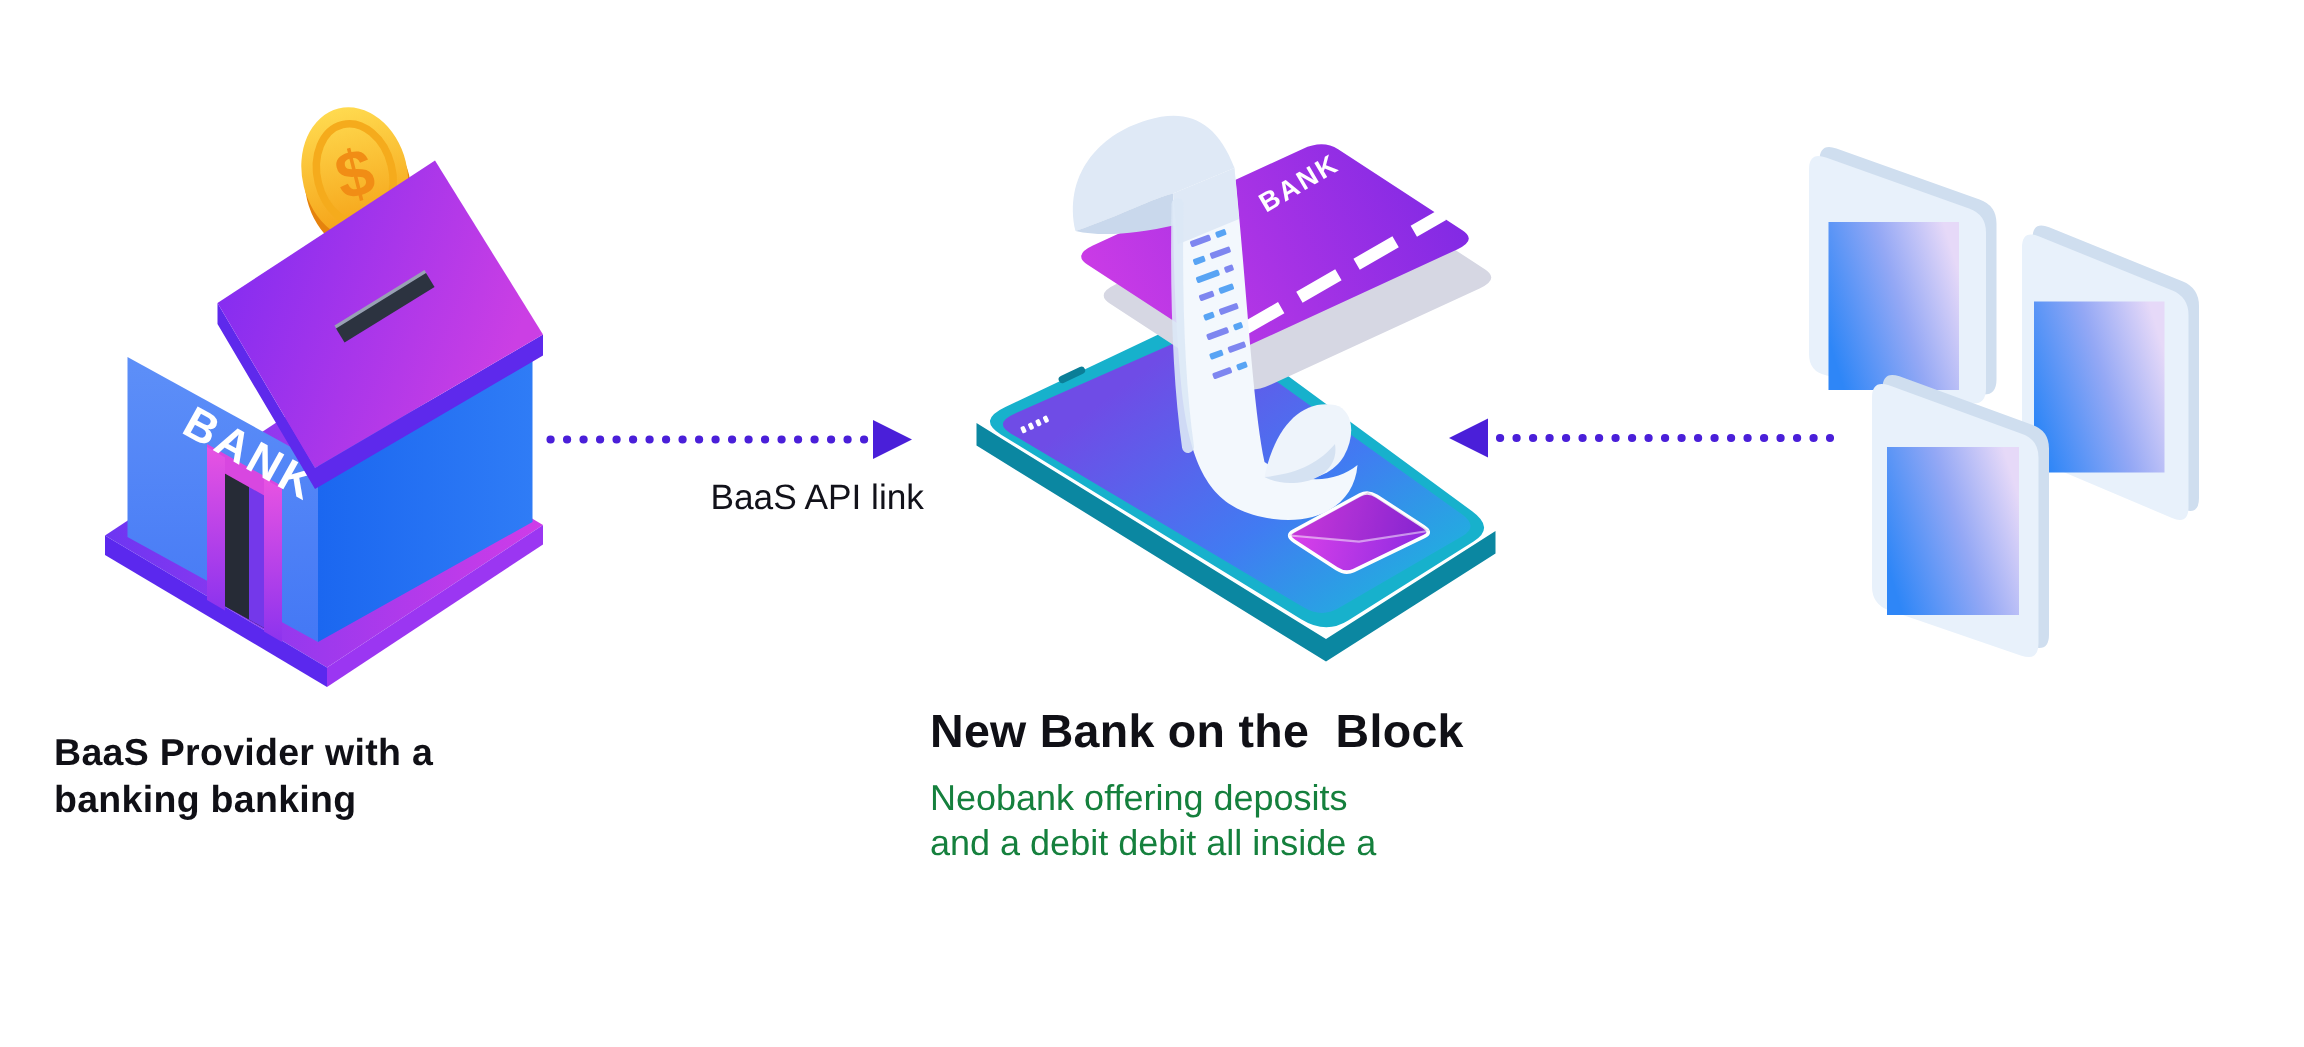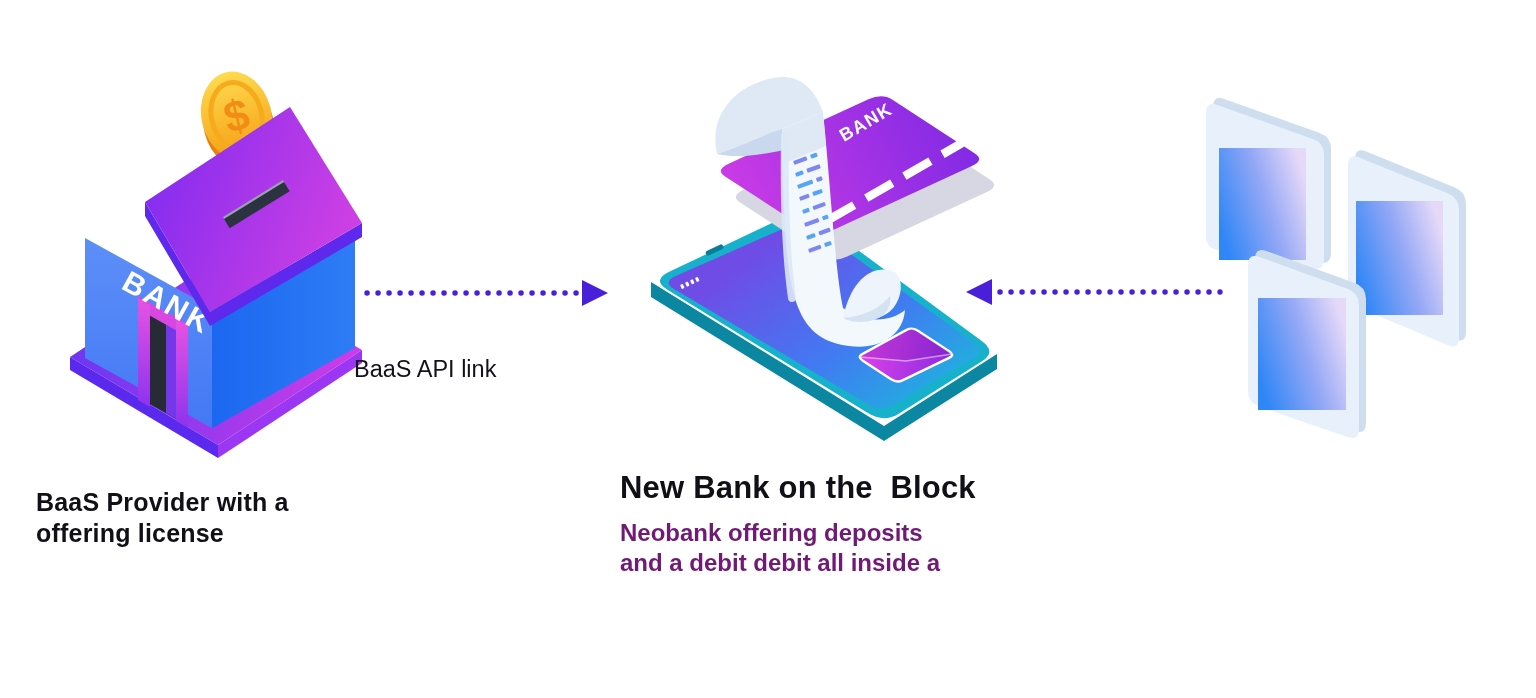--- a/index.html
+++ b/index.html
@@ -2,22 +2,22 @@
 <html><head>
 <meta charset="utf-8">
 <style>
   html,body{margin:0;padding:0;background:#ffffff;}
   .page{position:relative;width:1536px;height:698px;background:#ffffff;overflow:hidden;
         font-family:"Liberation Sans", sans-serif;}
   .fig{position:absolute;}
   .caption{position:absolute;text-align:left;color:#101016;}
   .caption-bold{font-weight:bold;font-size:25px;line-height:31px;letter-spacing:.2px;}
   .caption-title{font-weight:bold;font-size:31px;line-height:30px;white-space:pre-wrap;letter-spacing:.2px;}
-  .caption-desc{font-weight:700;font-size:24px;line-height:29.5px;color:#701a75;margin-top:15px;}
-  .api-label{position:absolute;text-align:left;font-size:23.5px;color:#12121a;font-weight:400;margin-top:38px;}
+  .caption-desc{font-weight:400;font-size:24px;line-height:29.5px;color:#15803d;margin-top:15px;}
+  .api-label{position:absolute;text-align:right;font-size:23.5px;color:#12121a;font-weight:400;}
   svg text{font-family:"Liberation Sans", sans-serif;}
 </style>
 </head>
 <body>
 
 <div class="page">
 
   <svg class="fig" style="left:60px;top:66px" width="310" height="410" viewBox="0 0 310 410">
     <defs>
       <linearGradient id="coinG" x1="0" y1="0" x2="0" y2="1">
@@ -75,21 +75,21 @@
     <g>
       <polygon points="85,136 150,246 302,157 302,171 150,260 85,150" fill="#5e29ec"></polygon>
       <polygon points="230,41 302,157 150,246 85,136" fill="url(#roofG)"></polygon>
       <polygon points="163,151 223,114 225,117.5 165,154.5" fill="#98a1b4"></polygon>
       <polygon points="164,153 224,116 229.7,125.3 169.7,162.3" fill="#2c3340"></polygon>
     </g>
   </svg>
 
   <div class="caption caption-bold" style="left:36px;top:487px;width:420px">
     <div>BaaS Provider with a</div>
-    <div>offering license</div>
+    <div>banking banking</div>
   </div>
 
   <svg class="fig" style="left:360px;top:276px" width="256" height="36" viewBox="0 0 256 36">
     <line x1="7" y1="17" x2="218" y2="17" stroke="#4a1fd9" stroke-width="5.4" stroke-dasharray="0.1 10.9" stroke-linecap="round"></line>
     <polygon points="222,4 222,30 248,17" fill="#4a1fd9"></polygon>
   </svg>
   <div class="api-label" style="left:354px;top:318px;width:262px">BaaS API link</div>
 
   <svg class="fig" style="left:640px;top:66px" width="480" height="390" viewBox="0 0 480 390">
     <defs>

